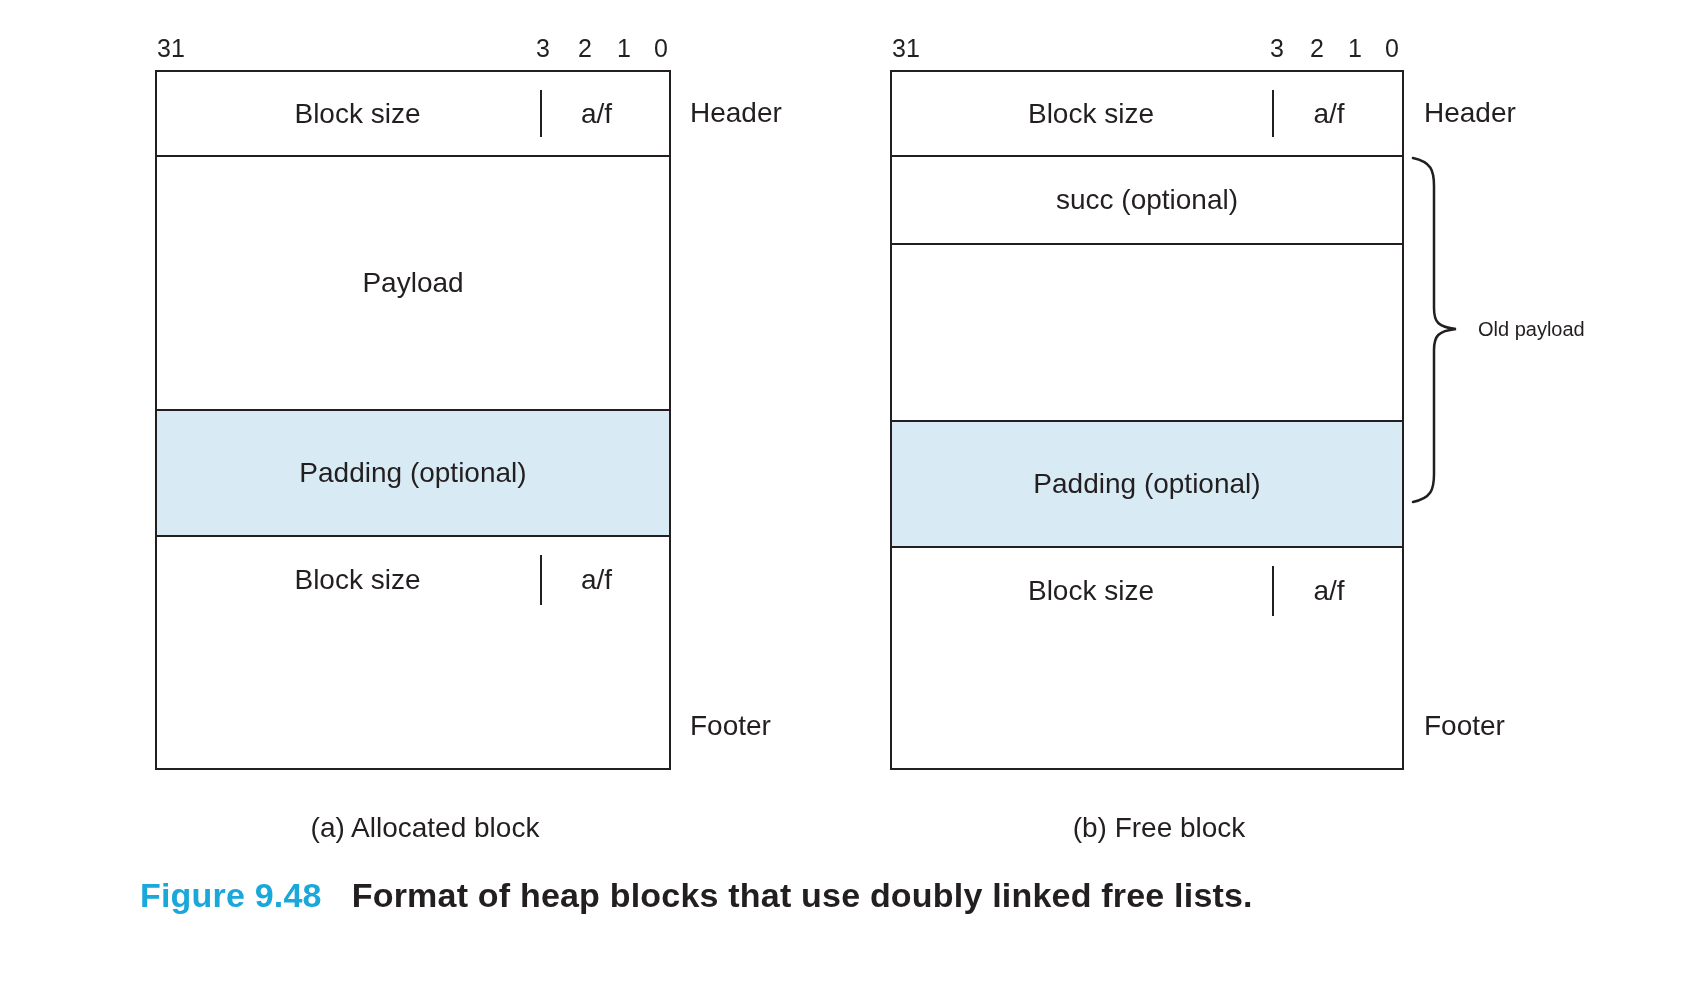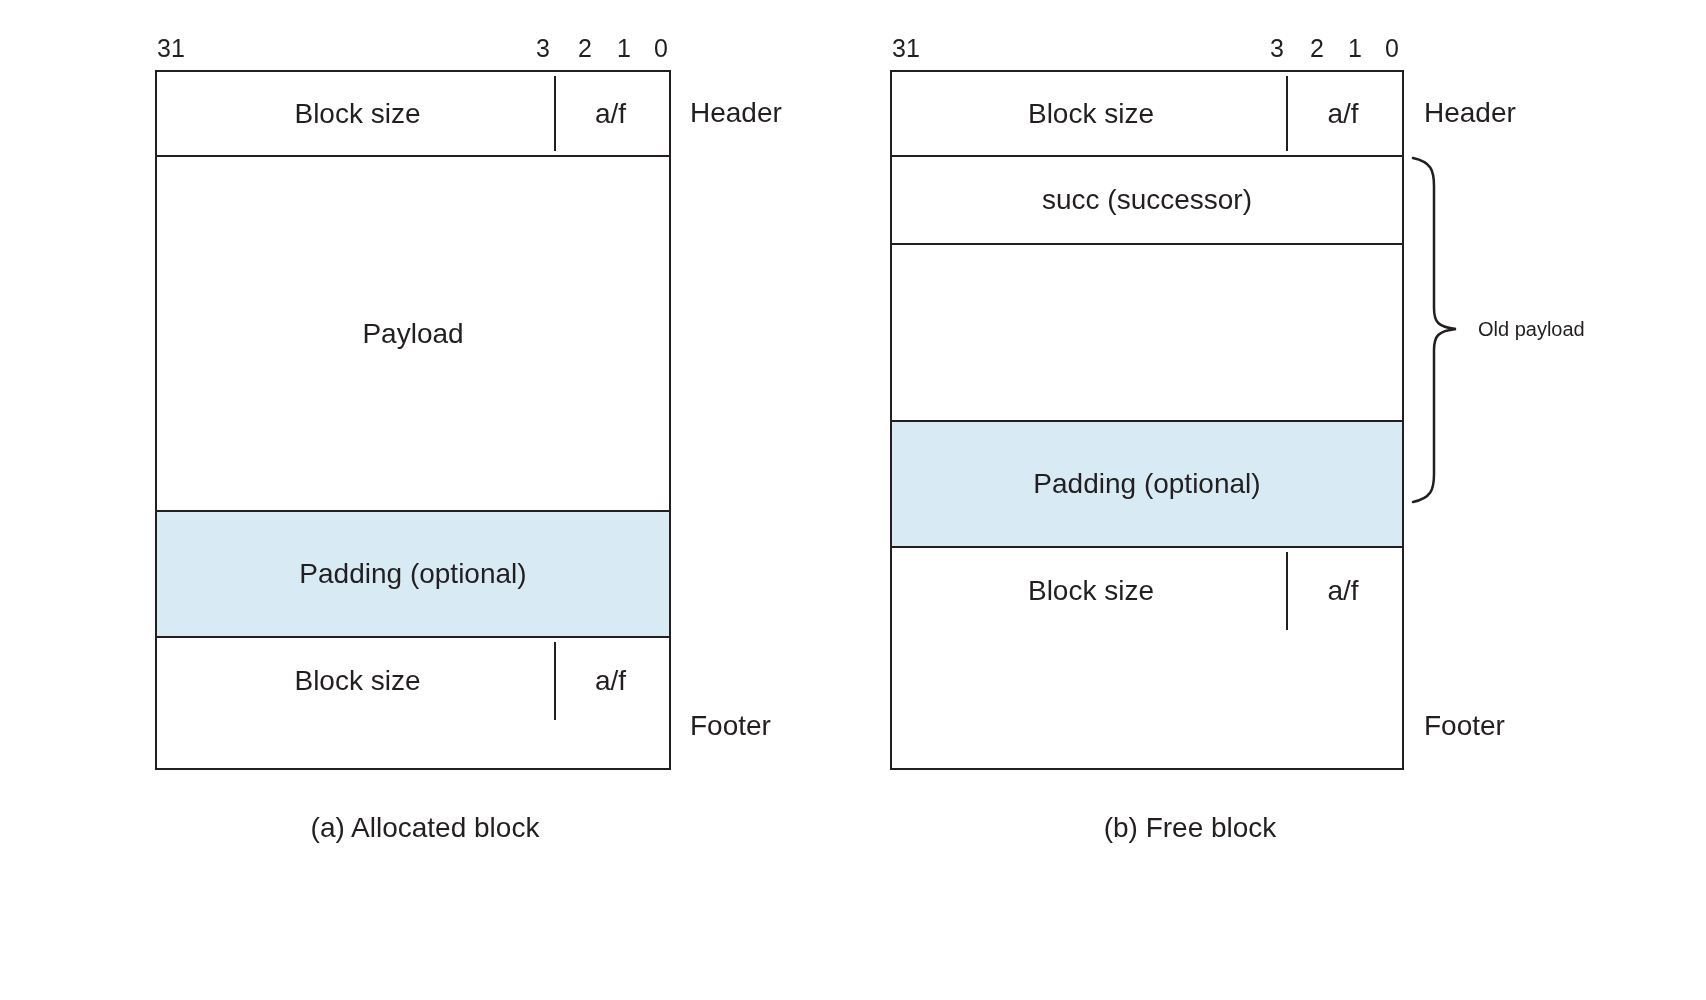--- a/index.html
+++ b/index.html
@@ -21,32 +21,32 @@
   .block{
     position:absolute;top:70px;width:516px;height:700px;
     border:2px solid var(--line);box-sizing:border-box;background:#fff;
   }
   .block--free{width:514px;}
   .row{
     position:relative;display:flex;align-items:center;justify-content:center;
     box-sizing:border-box;font-size:28px;
   }
   .row + .row{border-top:2px solid var(--line);}
-  .row--split{padding:4px;justify-content:flex-start;}
+  .row--split{padding:18px;justify-content:flex-start;}
   .cell-size{
     flex:1;display:flex;align-items:center;justify-content:center;
     height:100%;box-sizing:border-box;
   }
   .cell-af{
     width:111px;display:flex;align-items:center;justify-content:center;
     height:100%;box-sizing:border-box;border-left:2px solid var(--line);
   }
   .block--free .cell-af{width:112px;}
   .row--header{height:83px;}
-  .row--payload{height:355px;}
+  .row--payload{height:254px;}
   .row--pred{height:90px;}
   .row--succ{height:88px;}
   .row--empty{height:177px;}
   .row--padding{height:126px;background:var(--padding-fill);}
   .row--footer{height:88px;}
   .side-label{
     position:absolute;font-size:28px;line-height:30px;white-space:nowrap;
     transform:translateY(-50%);
   }
   .block-caption{
@@ -103,33 +103,36 @@
   <span class="bit-label" style="left:1277px">3</span>
   <span class="bit-label" style="left:1317px">2</span>
   <span class="bit-label" style="left:1355px">1</span>
   <span class="bit-label" style="left:1392px">0</span>
 
   <div class="block block--free" style="left:890px">
     <div class="row row--header row--split">
       <div class="cell-size">Block size</div>
       <div class="cell-af">a/f</div>
     </div>
-    <div class="row row--succ">succ (successor)</div>
+    <div class="row row--succ">succ (optional)</div>
     <div class="row row--empty"></div>
     <div class="row row--padding">Padding (optional)</div>
     <div class="row row--footer row--split">
       <div class="cell-size">Block size</div>
       <div class="cell-af">a/f</div>
     </div>
   </div>
 
   <span class="side-label" style="left:1424px;top:113px">Header</span>
   <span class="side-label" style="left:1424px;top:726px">Footer</span>
-  <span class="block-caption" style="left:1178px">(b) Free block</span>
+  <span class="block-caption" style="left:1147px">(b) Free block</span>
 
   <svg class="brace-svg" width="54" height="348" viewBox="0 0 54 348">
     <path d="M 2,2 C 20,6 23,14 23,30 L 23,152 C 23,166 27,171 45,173 C 27,175 23,180 23,194 L 23,318 C 23,334 20,342 2,346" fill="none" stroke="#231f20" stroke-width="2.5" stroke-linecap="round"></path>
   </svg>
   <span class="old-payload">Old payload</span>
 
+  <div class="figure-caption">
+    <span class="fig-num">Figure 9.48</span><span class="fig-title">Format of heap blocks that use doubly linked free lists.</span>
+  </div>
 
 
 </div>
 
 </body></html>

